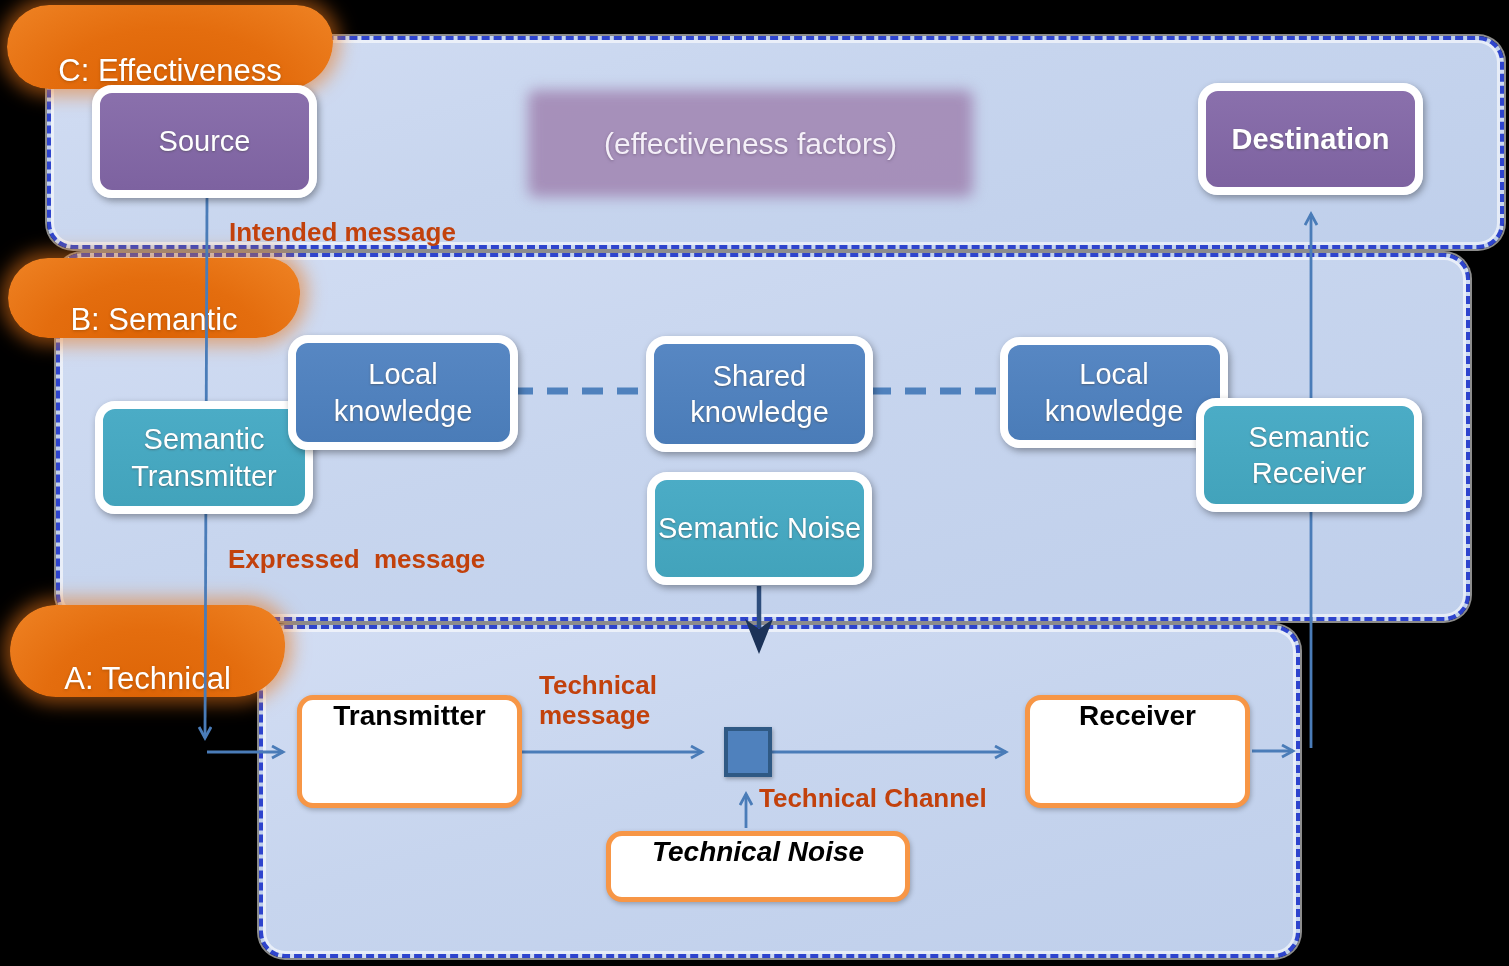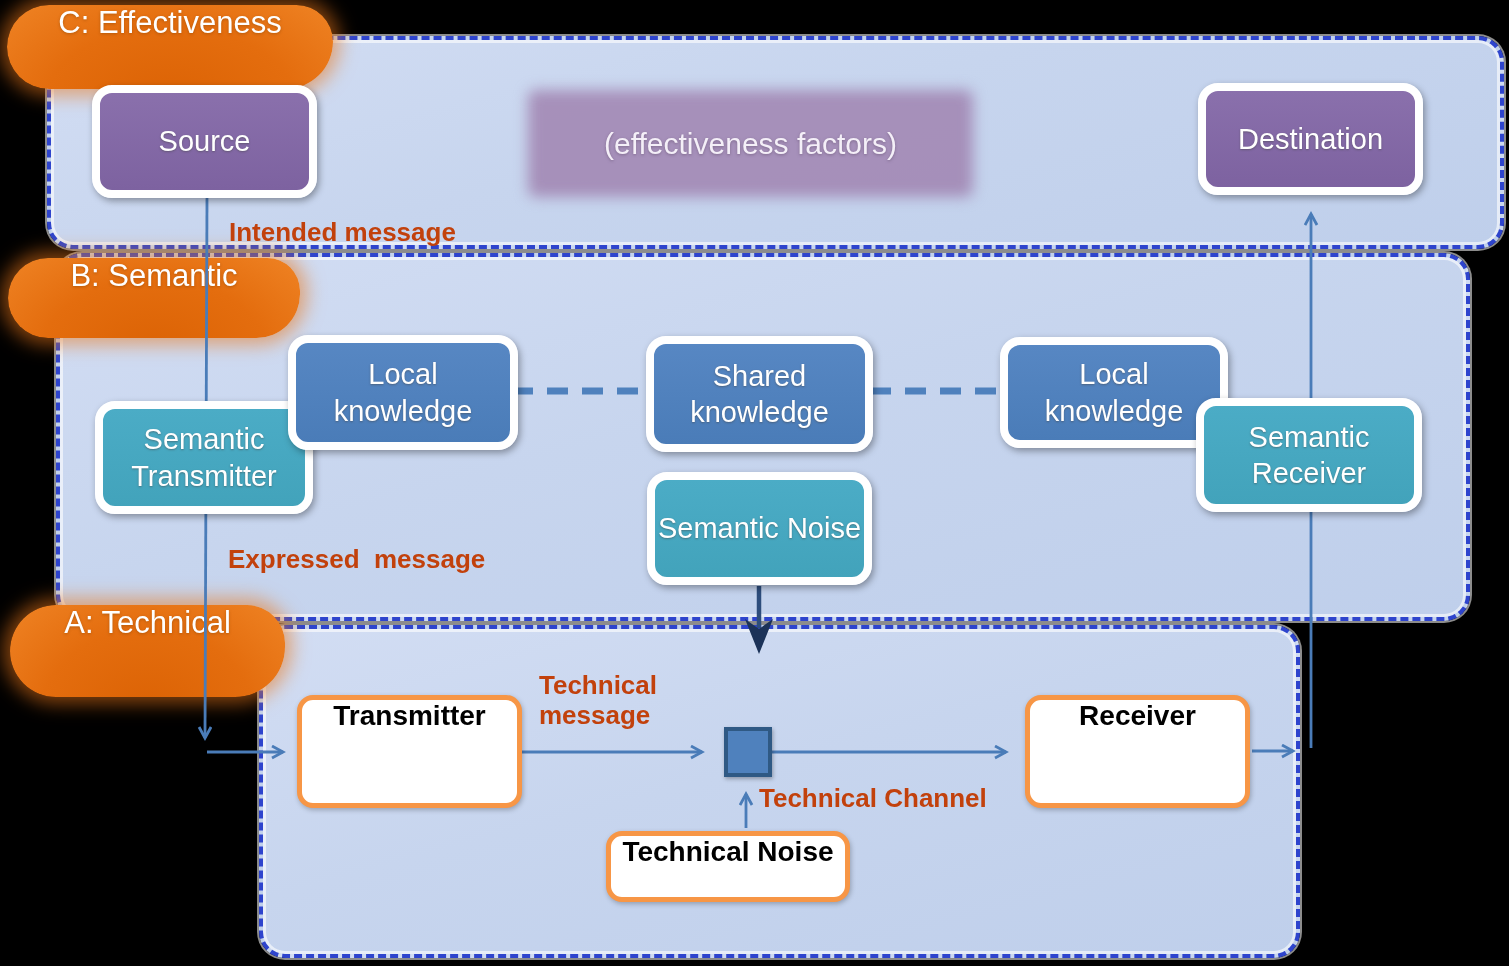--- a/index.html
+++ b/index.html
@@ -12,21 +12,21 @@
     position:absolute; border:4px dashed #2e44cd; border-radius:26px;
     background:linear-gradient(165deg,#d2ddf3 0%,#c7d5ee 45%,#bfcfeb 100%);
     box-shadow:0 0 0 2px rgba(255,255,255,.55), inset 0 0 0 3px rgba(255,255,255,.6);
   }
   #panel-c { left:47px;  top:36px;  width:1449px; height:205px; }
   #panel-b { left:56px;  top:253px; width:1406px; height:360px; }
   #panel-a { left:259px; top:625px; width:1033px; height:325px; }
 
   
   .tag {
-    position:absolute; display:flex; align-items:flex-start; justify-content:center;
+    position:absolute; display:flex; align-items:flex-end; justify-content:center;
     color:#fff; font-size:31px;
     background:radial-gradient(ellipse at 50% 120%, #db6204 0%, #e46d0e 55%, #ef8324 100%);
     box-shadow:0 0 18px 7px rgba(233,118,25,.55);
     text-shadow:0 1px 3px rgba(120,60,0,.45);
   }
   #tag-c { left:7px;  top:5px;   width:326px; height:84px; border-radius:46px 40px 52px 46px; }
   #tag-b { left:8px;  top:258px; width:292px; height:80px; border-radius:44px 36px 48px 44px; }
   #tag-a { left:10px; top:605px; width:275px; height:92px; border-radius:46px 38px 50px 46px; }
 
   
@@ -36,38 +36,38 @@
     box-shadow:2px 3px 7px rgba(0,0,0,.35);
     color:#fff; font-size:29px; line-height:1.25;
     text-shadow:0 1px 2px rgba(70,70,70,.5);
     box-sizing:border-box;
   }
   .purple { background:linear-gradient(180deg,#8a70ac 0%,#7d62a0 100%); }
   .blue   { background:linear-gradient(180deg,#5787c3 0%,#4a7cb8 100%); }
   .teal   { background:linear-gradient(180deg,#4bacc6 0%,#42a3bb 100%); }
 
   #box-source        { left:92px;   top:85px;  width:225px; height:113px; }
-  #box-destination   { left:1198px; top:83px;  width:225px; height:112px; }
+  #box-destination   { left:1198px; top:83px;  width:225px; height:112px;font-weight:bold; }
   #box-sem-tx        { left:95px;   top:401px; width:218px; height:113px; }
   #box-local-left    { left:288px;  top:335px; width:230px; height:115px; }
   #box-shared        { left:646px;  top:336px; width:227px; height:116px; }
   #box-local-right   { left:1000px; top:337px; width:228px; height:111px; }
   #box-sem-rx        { left:1196px; top:398px; width:226px; height:114px; }
   #box-sem-noise     { left:647px;  top:472px; width:225px; height:113px; }
 
   
   .obox {
     position:absolute; display:flex; align-items:flex-start; justify-content:center;
     background:#fff; border:5px solid #f79646; border-radius:16px;
     color:#000; font-weight:700; font-size:28px; text-align:center;
     box-shadow:1px 2px 5px rgba(0,0,0,.25); box-sizing:border-box;
   }
   #box-transmitter { left:297px;  top:695px; width:225px; height:113px; }
   #box-receiver    { left:1025px; top:695px; width:225px; height:113px; }
-  #box-tech-noise  { left:606px;  top:831px; width:244px; height:71px; }
+  #box-tech-noise  { left:606px;  top:831px; width:304px; height:71px;font-style:italic; }
 
   
   #factors-bg {
     position:absolute; left:528px; top:90px; width:445px; height:107px;
     background:rgba(158,126,172,.8); filter:blur(7px); border-radius:8px;
   }
   #factors-text {
     position:absolute; left:528px; top:90px; width:445px; height:107px;
     display:flex; align-items:center; justify-content:center;
     color:#f4eff8; font-size:30px; text-shadow:0 1px 3px rgba(100,80,110,.6);

